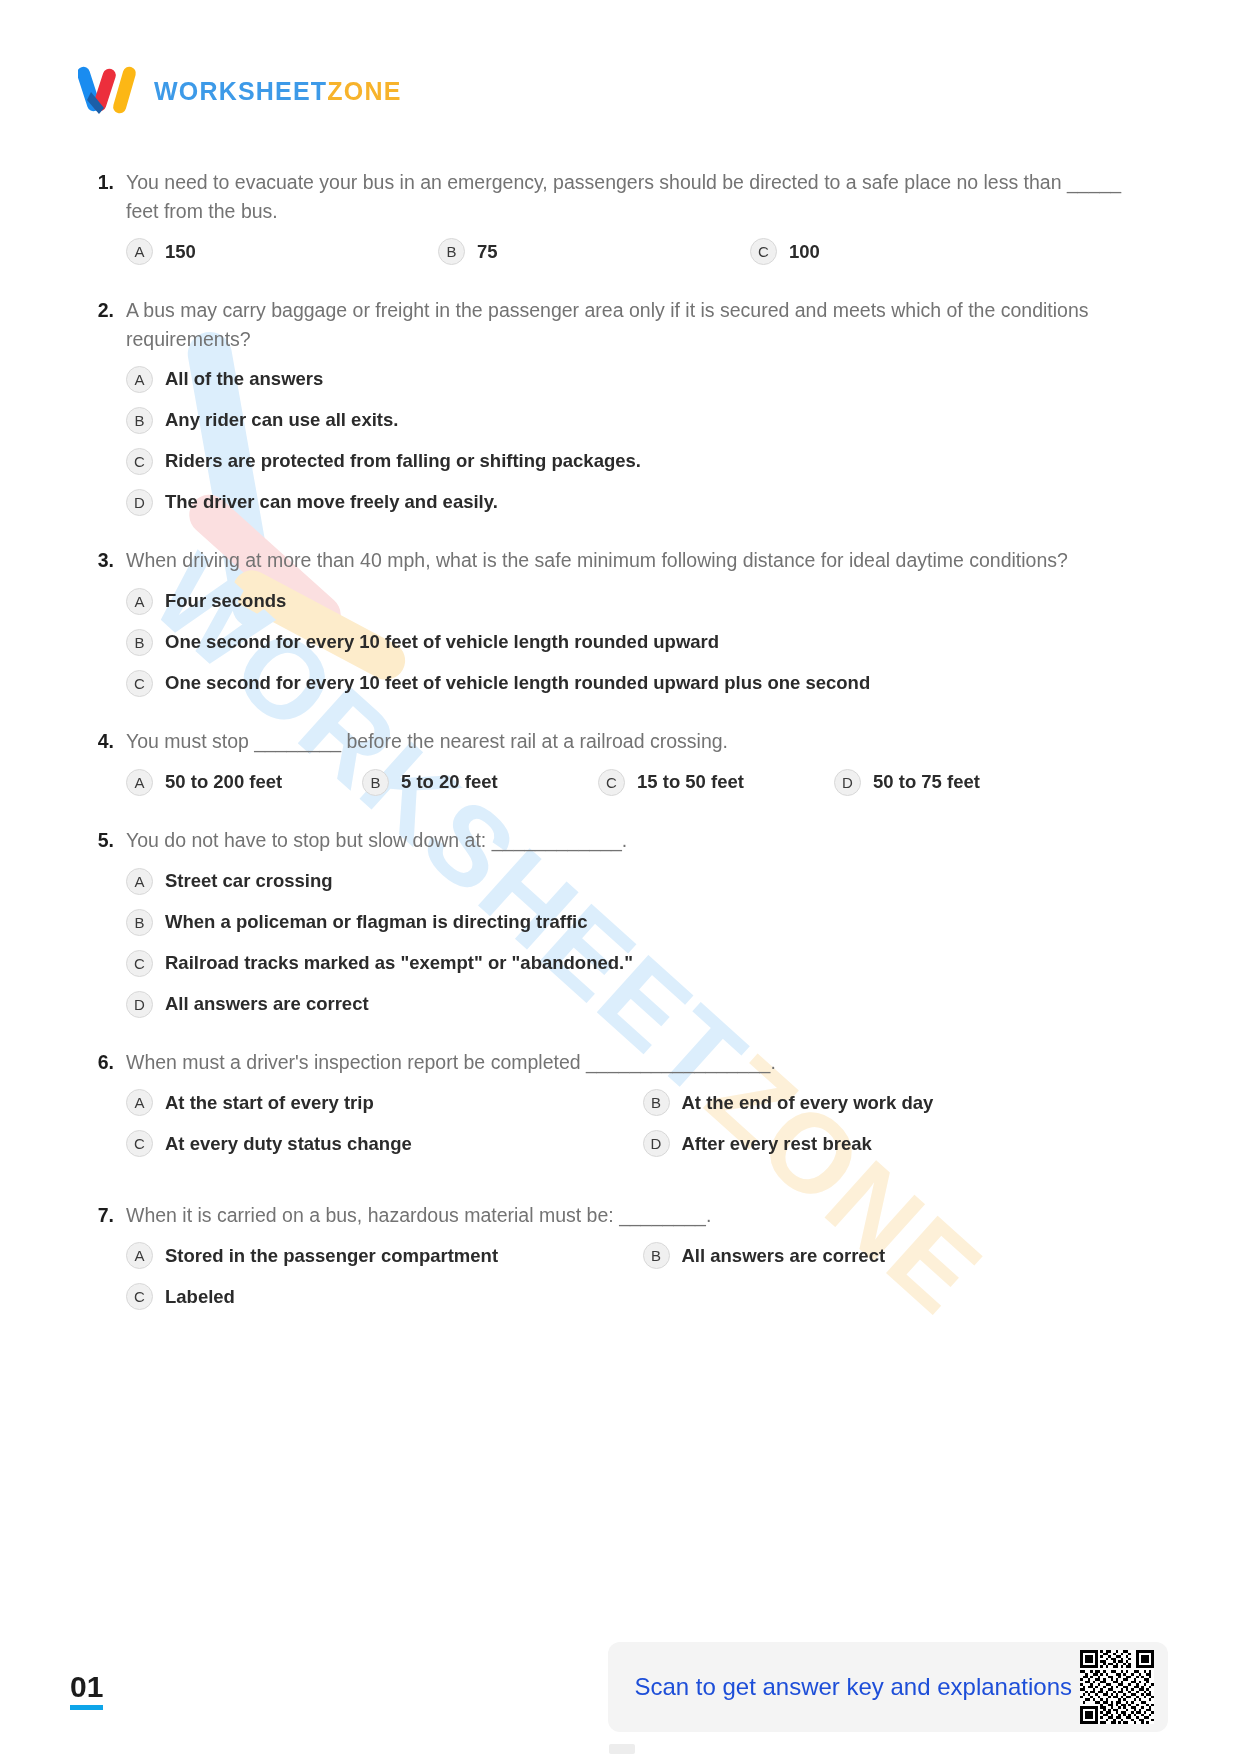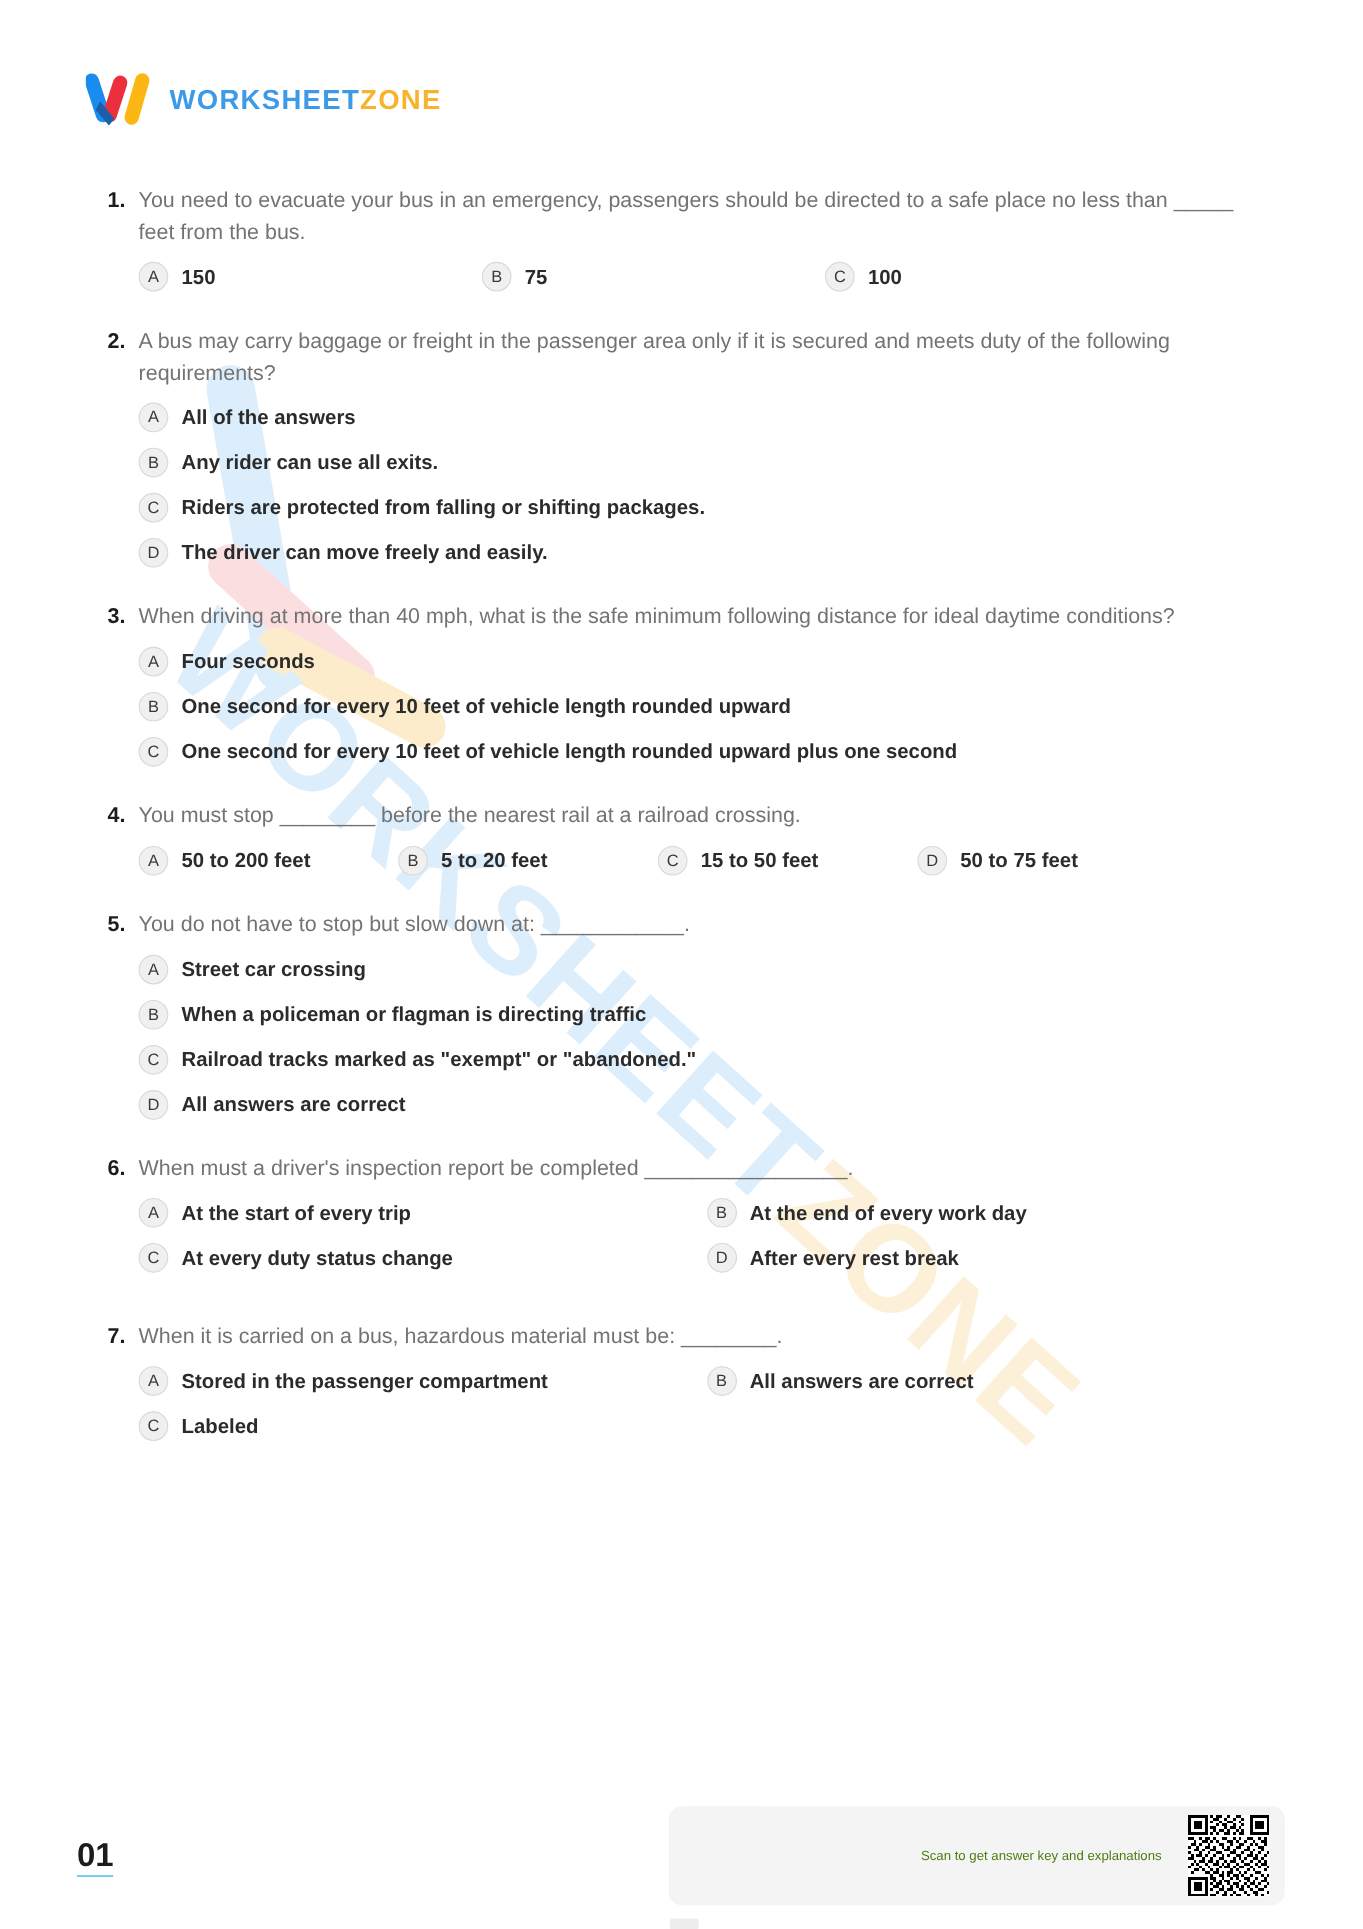--- a/index.html
+++ b/index.html
@@ -187,42 +187,42 @@
     height: 142px;
     z-index: 3;
   }
   .page-no {
     position: absolute;
     left: 70px;
     top: 60px;
     font-size: 30px;
     font-weight: bold;
     color: #1c1c1c;
-    border-bottom: 1px solid #0ea5e9;
+    border-bottom: 5px solid #0ea5e9;
     padding-bottom: 3px;
     line-height: 1;
   }
   .scan-box {
     position: absolute;
     left: 608px;
     top: 30px;
     width: 560px;
     height: 90px;
     background: #f4f4f4;
     border-radius: 12px;
     display: flex;
     align-items: center;
     justify-content: flex-end;
     box-sizing: border-box;
     padding-right: 14px;
   }
   .scan-text {
-    font-size: 12px;
-    color: #4d7c0f;
-    margin-right: 24px;
+    font-size: 24px;
+    color: #1d4ed8;
+    margin-right: 8px;
     white-space: nowrap;
   }
   .qr {
     width: 74px;
     height: 74px;
     background: #ffffff;
     display: block;
   }
   .bottom-nub {
     position: absolute;
@@ -282,21 +282,21 @@
         <div class="opt">
           <div class="bubble">C</div>
           <div class="opt-label">100</div>
         </div>
       </div>
     </div>
 
     <div class="q">
       <div class="q-head">
         <div class="q-num">2.</div>
-        <div class="q-text">A bus may carry baggage or freight in the passenger area only if it is secured and meets duty of the following requirements?</div>
+        <div class="q-text">A bus may carry baggage or freight in the passenger area only if it is secured and meets which of the conditions requirements?</div>
       </div>
       <div class="opts cols-1">
         <div class="opt">
           <div class="bubble">A</div>
           <div class="opt-label">All of the answers</div>
         </div>
         <div class="opt">
           <div class="bubble">B</div>
           <div class="opt-label">Any rider can use all exits.</div>
         </div>

